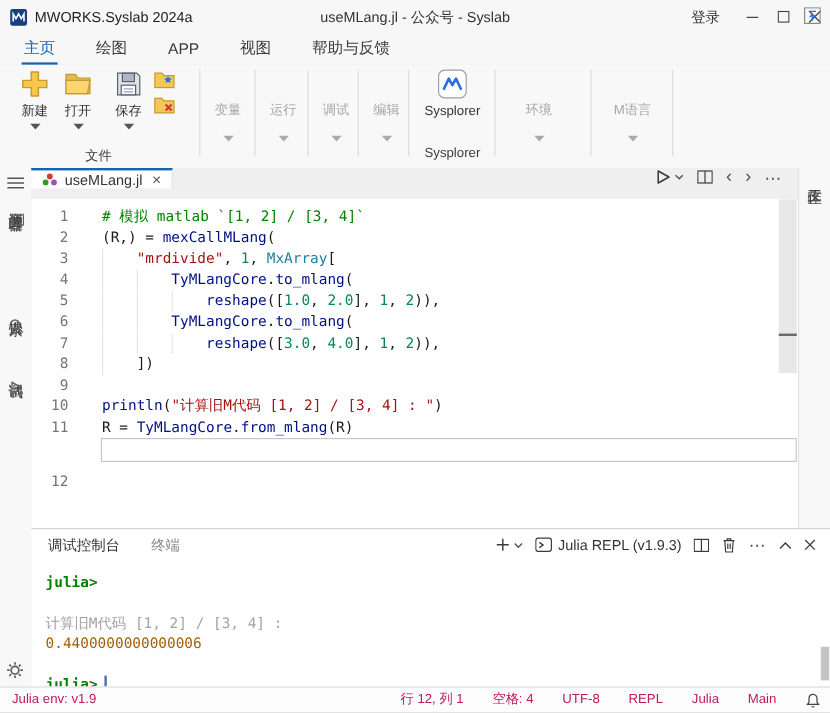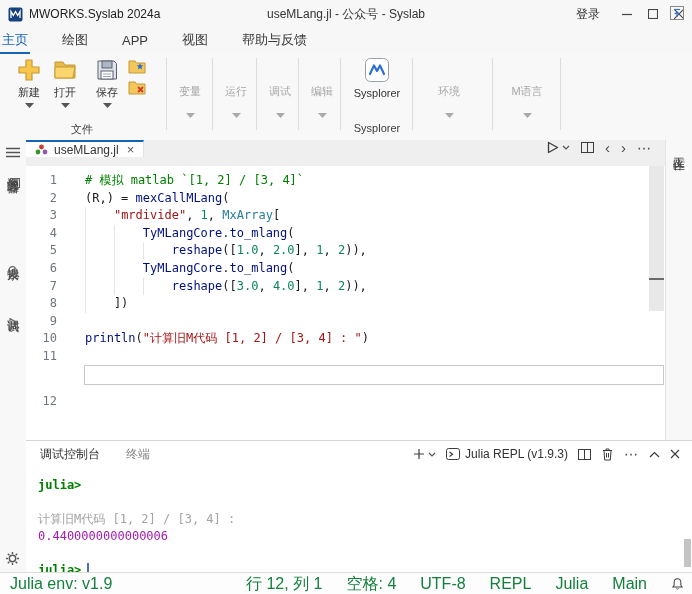--- a/index.html
+++ b/index.html
@@ -8,21 +8,21 @@
   svg{display:block;}
   
   #titlebar{position:absolute;top:0;left:0;right:0;height:28px;background:#f7f7f7;border-bottom:1px solid #e7e7e7;display:flex;align-items:center;}
   .tb-left{display:flex;align-items:center;gap:6px;padding-left:8px;}
   .tb-appname{font-size:12px;color:#222;}
   .tb-center{position:absolute;left:0;right:0;text-align:center;font-size:12px;color:#333;pointer-events:none;}
   .tb-right{margin-left:auto;display:flex;align-items:center;height:100%;}
   .tb-login{font-size:12px;color:#333;padding:0 14px;cursor:pointer;}
   .winbtn{width:26px;height:100%;display:flex;align-items:center;justify-content:center;color:#444;font-size:12px;}
   
-  #menubar{position:absolute;top:28px;left:0;right:0;height:26px;background:#f7f7f7;border-bottom:1px solid #e3e3e3;display:flex;align-items:stretch;gap:30px;}
+  #menubar{position:absolute;top:28px;left:0;right:0;height:26px;background:#f7f7f7;border-bottom:1px solid #e3e3e3;display:flex;align-items:stretch;padding-left:18px;gap:30px;}
   .menu-tab{font-size:13px;color:#3a3a3a;display:flex;align-items:center;border-bottom:2px solid transparent;padding:0 2px;cursor:pointer;}
   .menu-tab.active{color:#1464b4;border-bottom-color:#1464b4;}
   #ribbon-pin{position:absolute;right:8px;top:6px;cursor:pointer;}
   
   #ribbon{position:absolute;top:54px;left:0;right:0;height:86px;background:#f8f8f8;border-bottom:1px solid #dcdcdc;}
   .big-btn{position:absolute;top:3px;width:38px;text-align:center;cursor:pointer;}
   .big-btn .bicon{margin:0 auto;width:26px;height:26px;}
   .big-btn .blabel{font-size:11px;color:#333;margin-top:2px;}
   .big-btn .bcaret{margin:3px auto 0;}
   .mini-stack{position:absolute;left:128px;top:5px;display:flex;flex-direction:column;gap:6px;}
@@ -65,25 +65,25 @@
   #panel-header{height:26px;display:flex;align-items:center;padding-left:14px;gap:26px;}
   .panel-tab{font-size:12px;cursor:pointer;}
   .panel-tab.active{color:#333;}
   .panel-tab.inactive{color:#858585;}
   .panel-actions{margin-left:auto;display:flex;align-items:center;gap:10px;padding-right:12px;}
   .repl-pick{display:flex;align-items:center;gap:5px;font-size:12px;color:#333;cursor:pointer;}
   #console{position:absolute;top:28px;left:0;right:0;bottom:0;padding:8px 0 0 12px;font-family:"DejaVu Sans Mono","Liberation Mono",monospace;font-size:12px;overflow:hidden;}
   .con-line{height:17px;line-height:17px;white-space:pre;}
   .con-prompt{color:#008000;font-weight:bold;}
   .con-dim{color:#a3a3a3;}
-  .con-out{color:#a21caf;}
+  .con-out{color:#a16207;}
   .con-cursor{display:inline-block;width:2px;height:13px;background:#4a6fb5;margin-left:6px;vertical-align:-2px;}
   #con-scroll{position:absolute;right:1px;top:98px;width:7px;height:28px;background:#c4c4c4;cursor:pointer;}
   
-  #statusbar{position:absolute;top:572px;left:0;right:0;height:22px;background:#fdfdfd;border-top:1px solid #dcdcdc;font-size:16px;color:#15803d;}
+  #statusbar{position:absolute;top:572px;left:0;right:0;height:22px;background:#fdfdfd;border-top:1px solid #dcdcdc;font-size:11px;color:#be185d;}
   #status-left{position:absolute;left:10px;top:0;line-height:21px;cursor:pointer;}
   #status-right{position:absolute;right:8px;top:0;height:21px;display:flex;align-items:center;gap:24px;}
   .status-item{cursor:pointer;line-height:21px;}
   .caret-tri{width:9px;height:5px;}
 </style>
 <style>.tok-pl{color:#1b1b1b}.tok-cm{color:#008000}.tok-str{color:#a31515}.tok-num{color:#098658}.tok-fn{color:#001080}.tok-ty{color:#267f99}</style></head>
 <body>
 
 <div class="app">
 
@@ -305,21 +305,21 @@
         <div class="code-line" style="top: 6px;"><span class="ln">1</span><span class="ctext"><span class="tok tok-cm"># 模拟 matlab `[1, 2] / [3, 4]`</span></span></div>
         <div class="code-line" style="top: 23.6px;"><span class="ln">2</span><span class="ctext"><span class="tok tok-pl">(R,) = </span><span class="tok tok-fn">mexCallMLang</span><span class="tok tok-pl">(</span></span></div>
         <div class="code-line" style="top: 41.2px;"><span class="ln">3</span><span class="guide" style="left: 59px;"></span><span class="ctext"><span class="tok tok-pl">    </span><span class="tok tok-str">"mrdivide"</span><span class="tok tok-pl">, </span><span class="tok tok-num">1</span><span class="tok tok-pl">, </span><span class="tok tok-ty">MxArray</span><span class="tok tok-pl">[</span></span></div>
         <div class="code-line" style="top: 58.8px;"><span class="ln">4</span><span class="guide" style="left: 59px;"></span><span class="guide" style="left: 87.9px;"></span><span class="ctext"><span class="tok tok-pl">        </span><span class="tok tok-fn">TyMLangCore</span><span class="tok tok-pl">.</span><span class="tok tok-fn">to_mlang</span><span class="tok tok-pl">(</span></span></div>
         <div class="code-line" style="top: 76.4px;"><span class="ln">5</span><span class="guide" style="left: 59px;"></span><span class="guide" style="left: 87.9px;"></span><span class="guide" style="left: 116.8px;"></span><span class="ctext"><span class="tok tok-pl">            </span><span class="tok tok-fn">reshape</span><span class="tok tok-pl">([</span><span class="tok tok-num">1.0</span><span class="tok tok-pl">, </span><span class="tok tok-num">2.0</span><span class="tok tok-pl">], </span><span class="tok tok-num">1</span><span class="tok tok-pl">, </span><span class="tok tok-num">2</span><span class="tok tok-pl">)),</span></span></div>
         <div class="code-line" style="top: 94px;"><span class="ln">6</span><span class="guide" style="left: 59px;"></span><span class="guide" style="left: 87.9px;"></span><span class="ctext"><span class="tok tok-pl">        </span><span class="tok tok-fn">TyMLangCore</span><span class="tok tok-pl">.</span><span class="tok tok-fn">to_mlang</span><span class="tok tok-pl">(</span></span></div>
         <div class="code-line" style="top: 111.6px;"><span class="ln">7</span><span class="guide" style="left: 59px;"></span><span class="guide" style="left: 87.9px;"></span><span class="guide" style="left: 116.8px;"></span><span class="ctext"><span class="tok tok-pl">            </span><span class="tok tok-fn">reshape</span><span class="tok tok-pl">([</span><span class="tok tok-num">3.0</span><span class="tok tok-pl">, </span><span class="tok tok-num">4.0</span><span class="tok tok-pl">], </span><span class="tok tok-num">1</span><span class="tok tok-pl">, </span><span class="tok tok-num">2</span><span class="tok tok-pl">)),</span></span></div>
         <div class="code-line" style="top: 129.2px;"><span class="ln">8</span><span class="guide" style="left: 59px;"></span><span class="ctext"><span class="tok tok-pl">    ])</span></span></div>
         <div class="code-line" style="top: 146.8px;"><span class="ln">9</span><span class="ctext"></span></div>
         <div class="code-line" style="top: 164.4px;"><span class="ln">10</span><span class="ctext"><span class="tok tok-fn">println</span><span class="tok tok-pl">(</span><span class="tok tok-str">"计算旧M代码 [1, 2] / [3, 4] : "</span><span class="tok tok-pl">)</span></span></div>
-        <div class="code-line" style="top: 182px;"><span class="ln">11</span></div>
+        <div class="code-line" style="top: 182px;"><span class="ln">11</span><span class="ctext"><span class="tok tok-pl">R = </span><span class="tok tok-fn">TyMLangCore</span><span class="tok tok-pl">.</span><span class="tok tok-fn">from_mlang</span><span class="tok tok-pl">(R)</span></span></div>
         <div class="code-line" style="top: 199.6px; margin-top: 27px;"><span class="ln">12</span><span class="ctext"></span></div>
       </div>
     <div id="cur-line-box" style="top: 198.6px;"></div>
     <div id="ed-scroll">
         <div class="mark"></div>
       </div>
   </div>
 
   <div id="rightbar">
     <div class="vtext">工作区</div>

